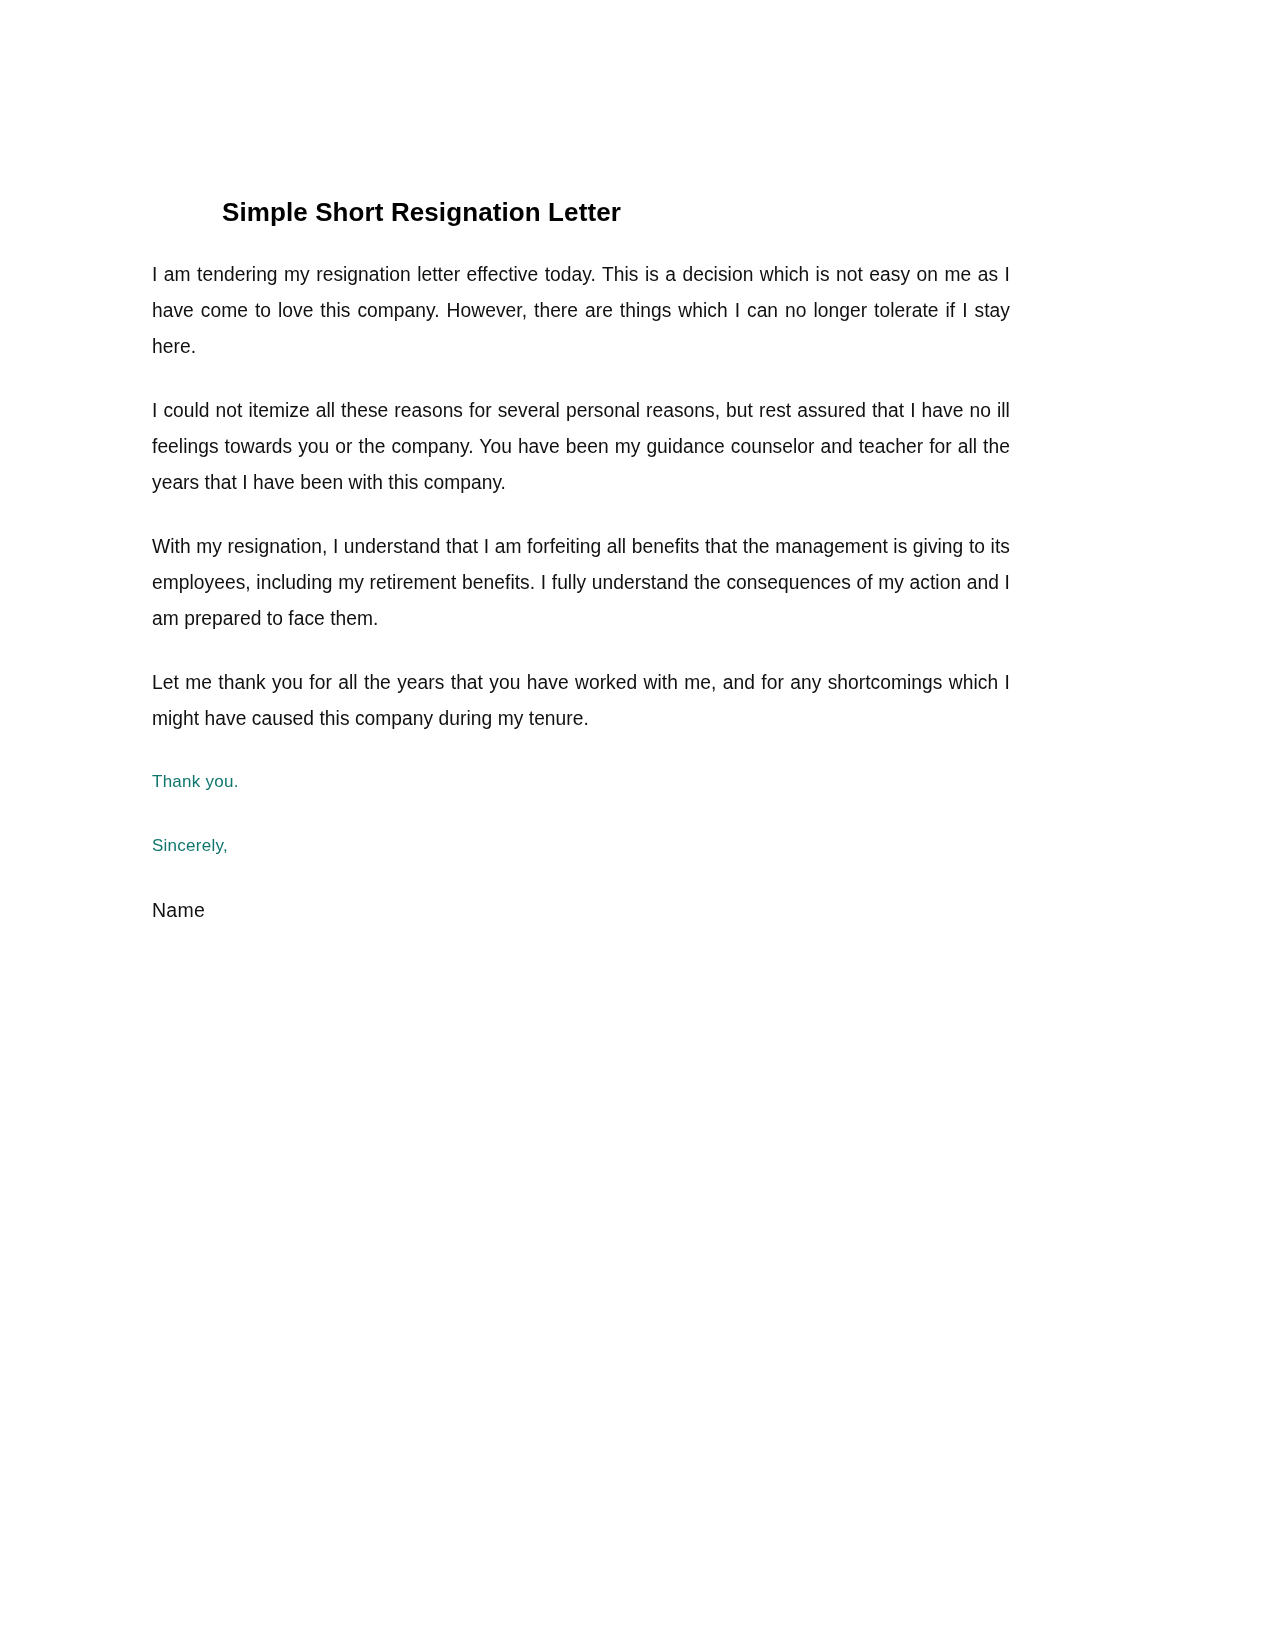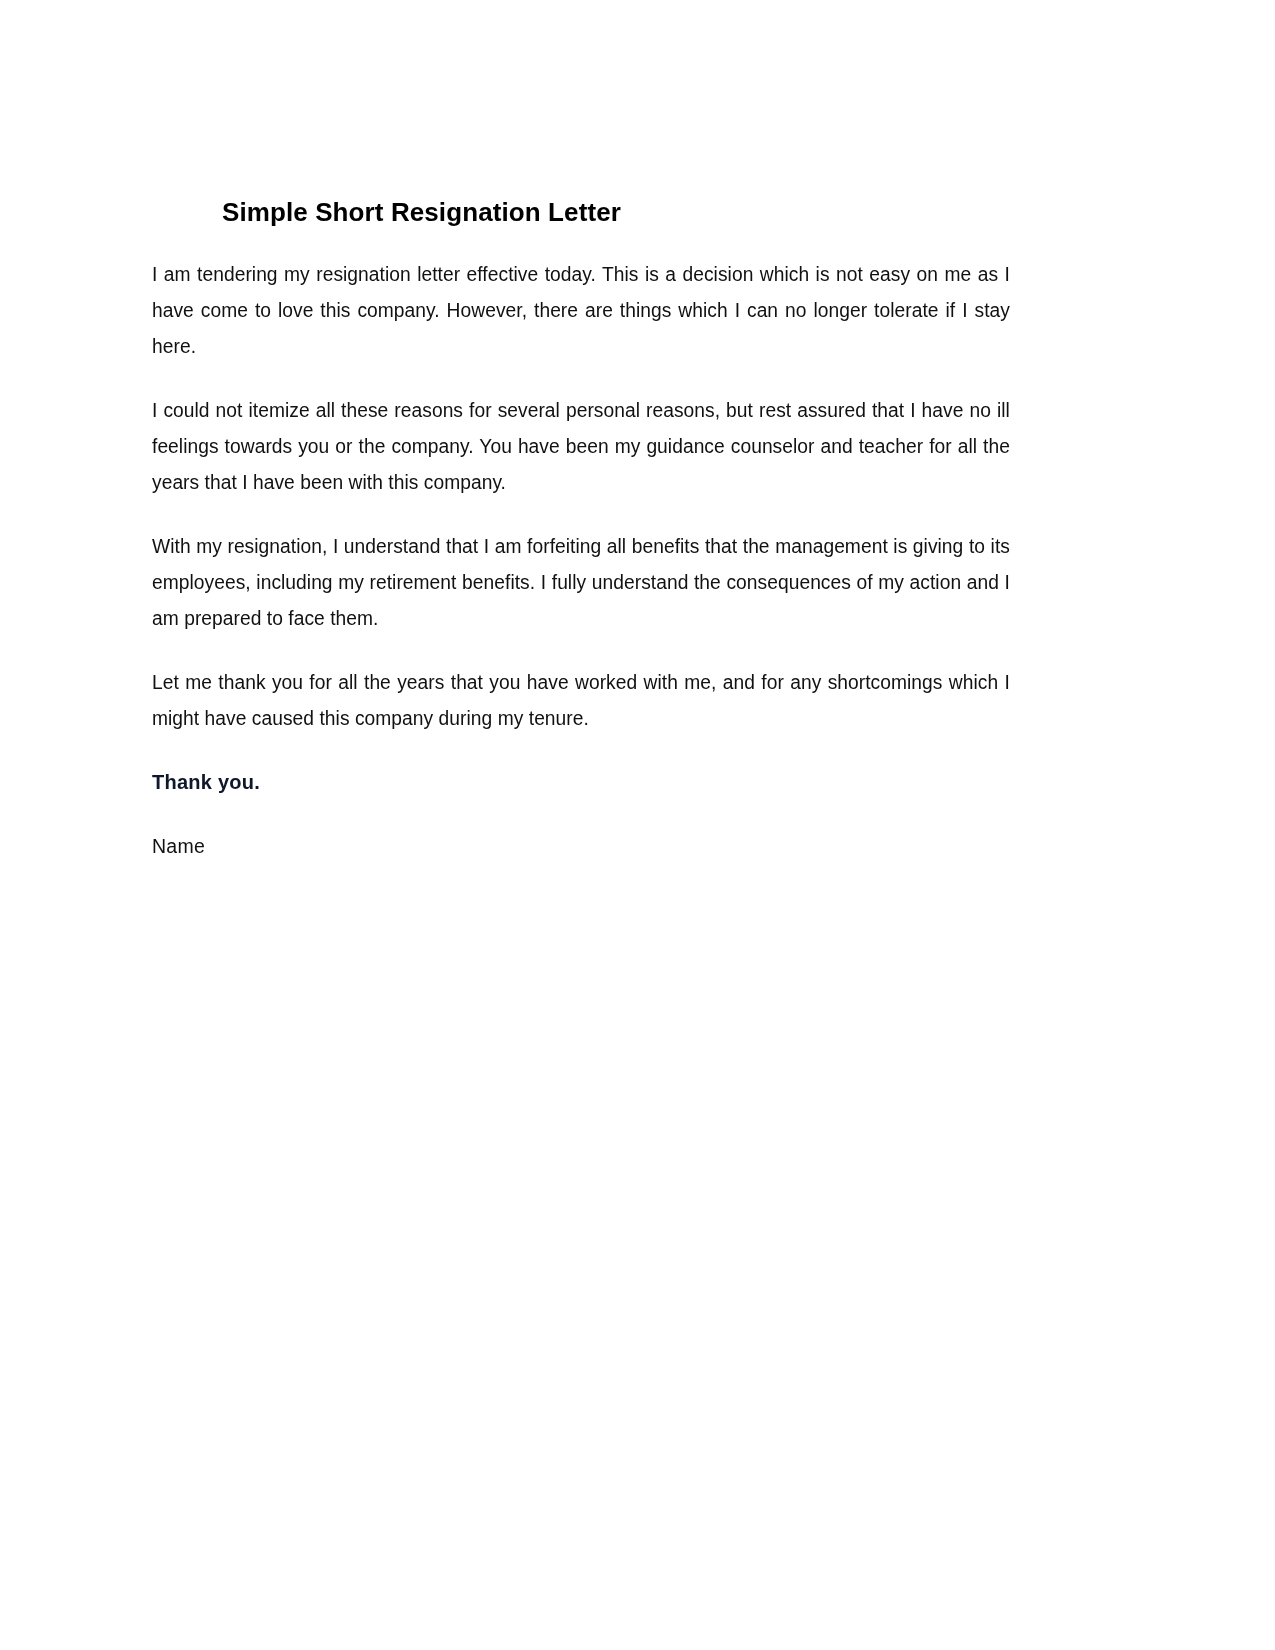--- a/index.html
+++ b/index.html
@@ -61,26 +61,25 @@
     text-justify: inter-word;
     color: #111111;
     font-stretch: condensed;
     transform: scaleX(0.985);
     transform-origin: left top;
     width: 871px;
     letter-spacing: 0.05px;
   }
 
   .closing-line {
-    font-size: 20px;
+    font-size: 17px;
     line-height: 36px;
     margin: 28px 0 0 0;
-    color: #0f172a;
+    color: #0f766e;
     letter-spacing: 0.25px;
-    font-weight: bold;
   }
 
   .signature-name {
     font-size: 19.5px;
     line-height: 36px;
     margin: 28px 0 0 0;
     color: #111111;
     letter-spacing: 0.25px;
   }
 </style>
@@ -96,17 +95,18 @@
     <p class="para">I am tendering my resignation letter effective today. This is a decision which is not easy on me as I have come to love this company. However, there are things which I can no longer tolerate if I stay here.</p>
 
     <p class="para">I could not itemize all these reasons for several personal reasons, but rest assured that I have no ill feelings towards you or the company. You have been my guidance counselor and teacher for all the years that I have been with this company.</p>
 
     <p class="para">With my resignation, I understand that I am forfeiting all benefits that the management is giving to its employees, including my retirement benefits. I fully understand the consequences of my action and I am prepared to face them.</p>
 
     <p class="para">Let me thank you for all the years that you have worked with me, and for any shortcomings which I might have caused this company during my tenure.</p>
 
     <p class="closing-line">Thank you.</p>
 
+    <p class="closing-line">Sincerely,</p>
 
     <p class="signature-name">Name</p>
 
   </div>
 </div>
 
 </body></html>

